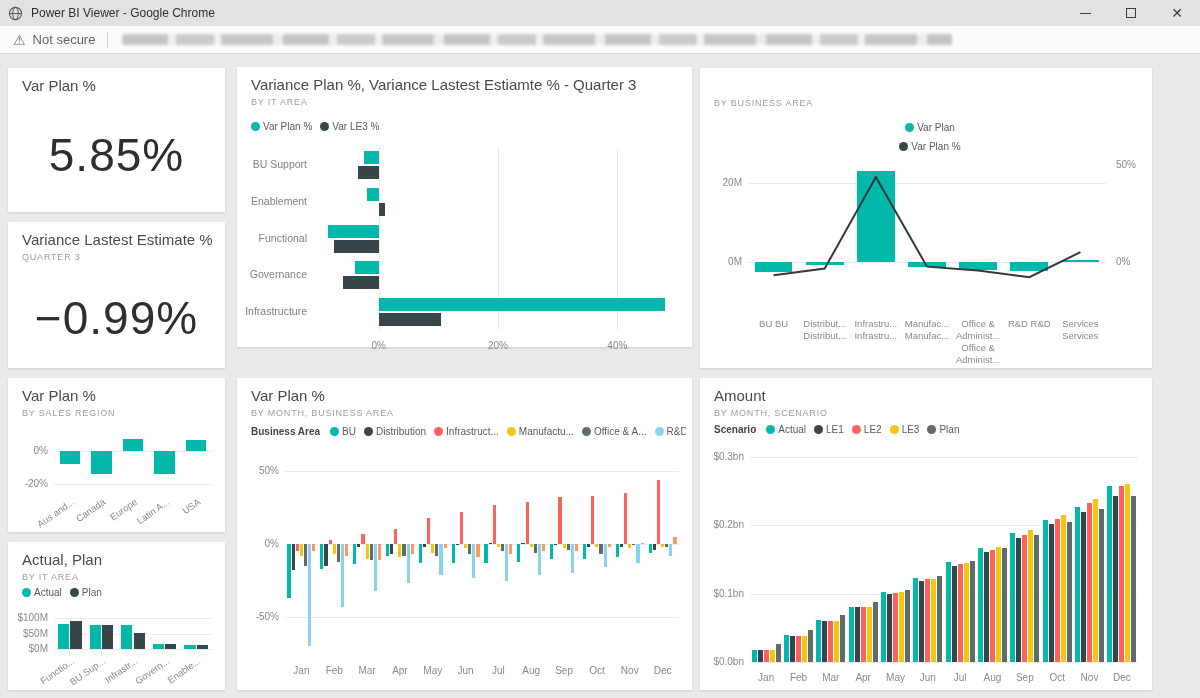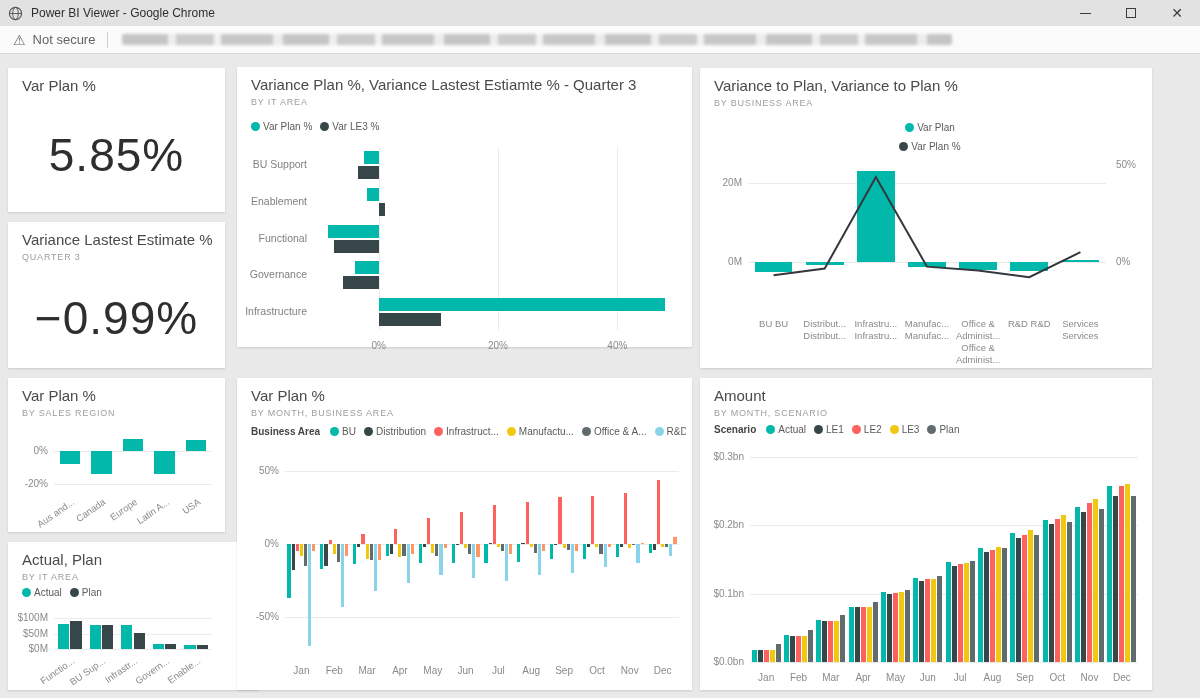--- a/index.html
+++ b/index.html
@@ -114,21 +114,21 @@
         <div class="bar" style="left: 100.33px; width: 20.54px; top: 14.4545px; height: 22.4848px; background: rgb(1, 184, 170);"></div>
         <div class="bar" style="left: 131.93px; width: 20.54px; top: 3.21212px; height: 11.2424px; background: rgb(1, 184, 170);"></div>
         <div class="xlabel rot" style="left: -74.2px; top: 59px;">Aus and...</div>
         <div class="xlabel rot" style="left: -42.6px; top: 59px;">Canada</div>
         <div class="xlabel rot" style="left: -11px; top: 59px;">Europe</div>
         <div class="xlabel rot" style="left: 20.6px; top: 59px;">Latin A...</div>
         <div class="xlabel rot" style="left: 52.2px; top: 59px;">USA</div>
       </div>
   </div>
 
-  <div class="tile" style="left:8px;top:488px;width:217px;height:148px;padding-left:34px;">
+  <div class="tile" style="left:8px;top:488px;width:217px;height:148px;">
     <div class="tile-title">Actual, Plan</div>
     <div class="tile-subtitle">BY IT AREA</div>
     <div class="legend" style="top:45px;">
         <span class="legend-item">
           <span class="dot" style="background: rgb(1, 184, 170);"></span>
           <span>Actual</span>
         </span>
         <span class="legend-item">
           <span class="dot" style="background: rgb(55, 70, 73);"></span>
           <span>Plan</span>
@@ -327,21 +327,20 @@
         <div class="xlabel" style="left: 193.417px; top: 213px;">Jul</div>
         <div class="xlabel" style="left: 226.25px; top: 213px;">Aug</div>
         <div class="xlabel" style="left: 259.083px; top: 213px;">Sep</div>
         <div class="xlabel" style="left: 291.917px; top: 213px;">Oct</div>
         <div class="xlabel" style="left: 324.75px; top: 213px;">Nov</div>
         <div class="xlabel" style="left: 357.583px; top: 213px;">Dec</div>
       </div>
   </div>
 
   <div class="tile" style="left:700px;top:14px;width:452px;height:300px;">
-    <div class="tile-title">Variance to Plan, Variance to Plan %</div>
     <div class="tile-subtitle">BY BUSINESS AREA</div>
     <div class="legend" style="top:54px;flex-direction:column;">
         <span class="legend-item">
           <span class="dot" style="background: rgb(1, 184, 170);"></span>
           <span>Var Plan</span>
         </span>
         <span class="legend-item">
           <span class="dot" style="background: rgb(55, 70, 73);"></span>
           <span>Var Plan %</span>
         </span>

